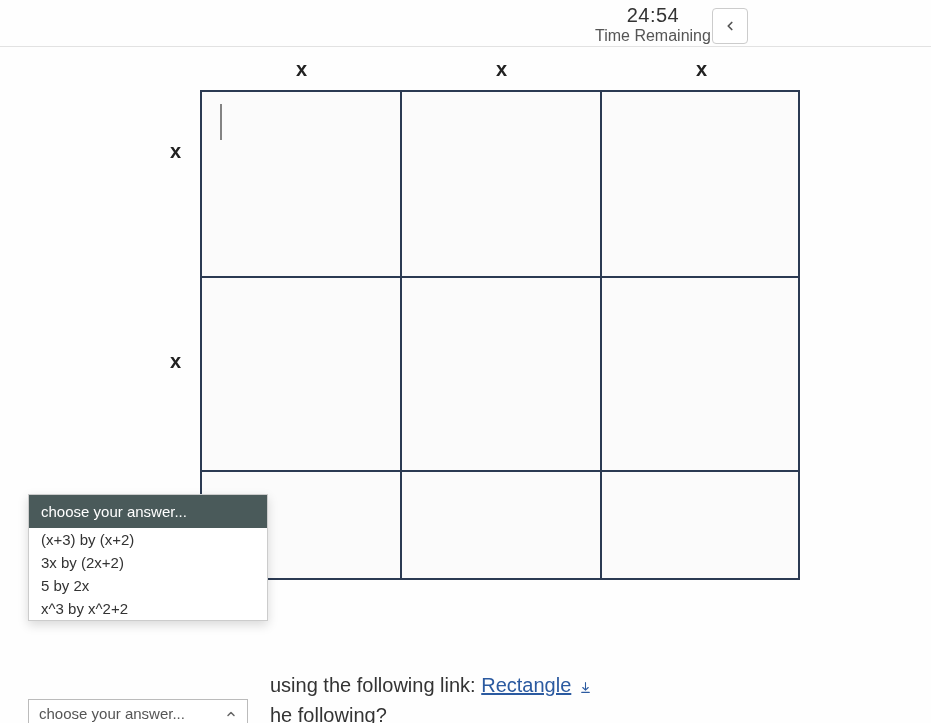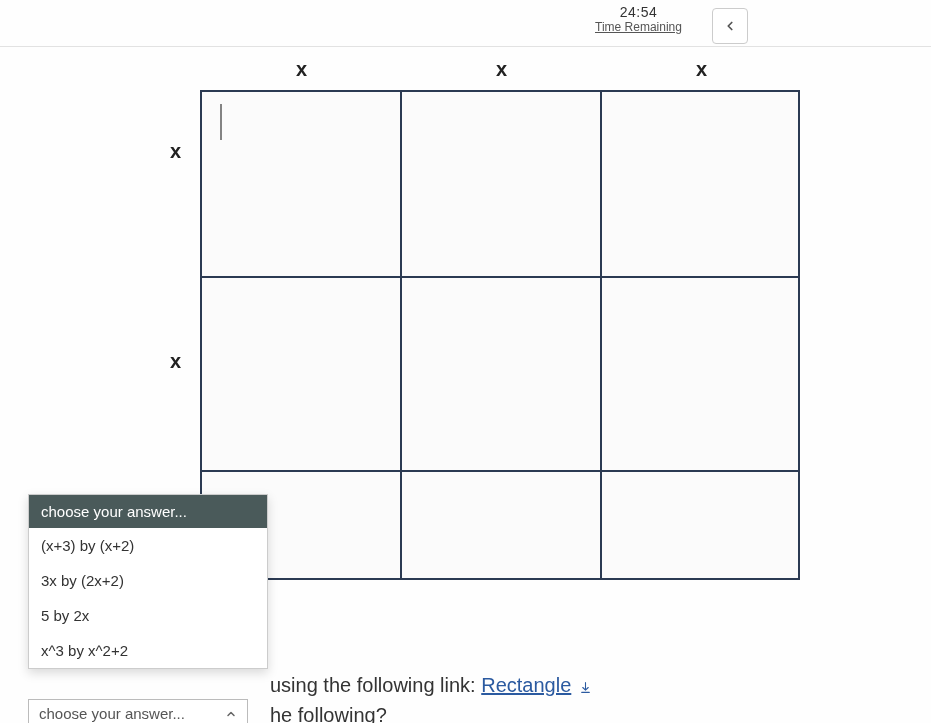--- a/index.html
+++ b/index.html
@@ -12,28 +12,27 @@
     overflow: hidden;
   }
   .timer-area {
     position: absolute;
     top: 4px;
     left: 595px;
     text-align: center;
     color: #333;
   }
   .timer-time {
-    font-size: 14px;
+    font-size: 20px;
     font-weight: 500;
     letter-spacing: 0.5px;
   }
   .timer-label {
-    font-size: 12px;
+    font-size: 16px;
     color: #555;
-    text-decoration: underline;
   }
   .back-button {
     position: absolute;
     top: 8px;
     left: 712px;
     width: 36px;
     height: 36px;
     border: 1px solid #ccc;
     border-radius: 4px;
     background: #fff;
@@ -104,21 +103,21 @@
     font-size: 15px;
     z-index: 10;
   }
   .dropdown .dd-header {
     background: #4a5a5a;
     color: #fff;
     padding: 8px 12px;
     font-weight: 500;
   }
   .dropdown .dd-item {
-    padding: 9px 12px;
+    padding: 3px 12px;
     color: #333;
     cursor: pointer;
   }
   .answer-select {
     position: absolute;
     top: 699px;
     left: 28px;
     width: 220px;
     border: 1px solid #bbb;
     padding: 5px 10px;

